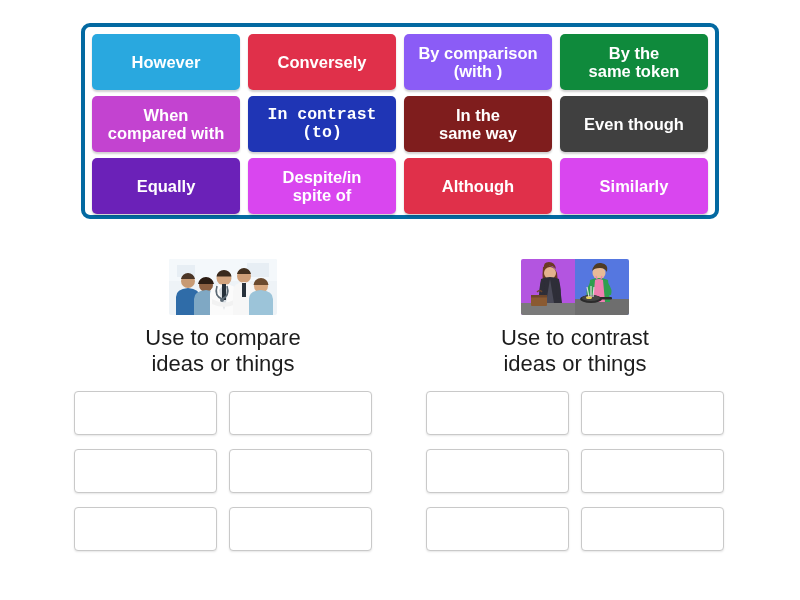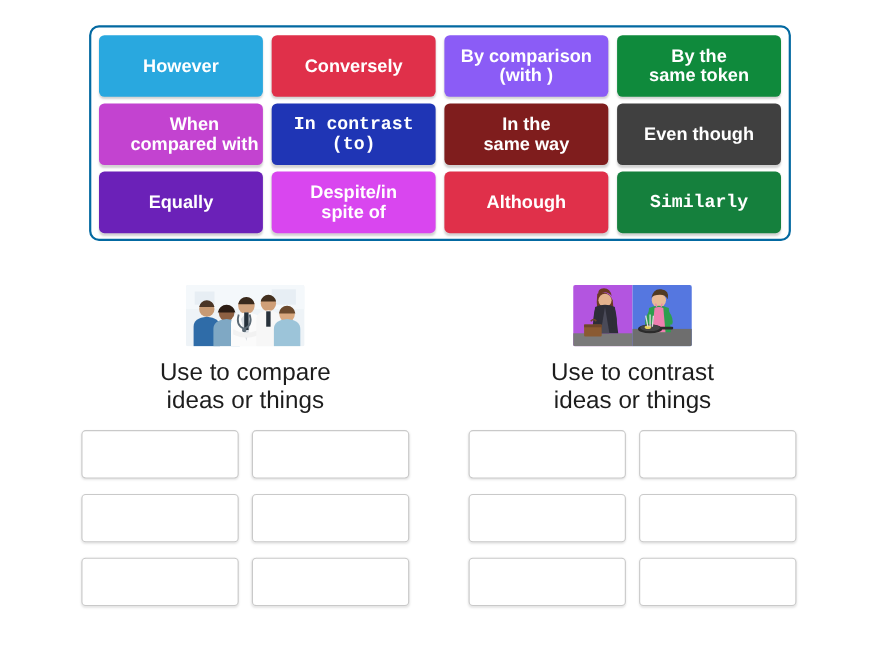--- a/index.html
+++ b/index.html
@@ -15,21 +15,21 @@
     position: relative;
   }
 
   
   #tile-bank {
     position: absolute;
     left: 81px;
     top: 23px;
     width: 638px;
     height: 196px;
-    border: 2px solid #0369a1;
+    border: 4px solid #0369a1;
     border-radius: 9px;
     background: #ffffff;
     box-sizing: border-box;
     padding: 7px;
   }
   .tile-row {
     display: flex;
     gap: 8px;
     margin-bottom: 6px;
   }
@@ -122,21 +122,21 @@
     </div>
     <div class="tile" style="background: rgb(15, 138, 60); align-items: center;">
       <div>
         <span>By the</span>
         <span>same token</span>
       </div>
     </div>
   </div>
 
   <div class="tile-row">
-    <div class="tile" style="background: rgb(195, 67, 208); justify-content: flex-end;">
+    <div class="tile" style="background: rgb(195, 67, 208);">
       <div>
         <span>When</span>
         <span>compared with</span>
       </div>
     </div>
     <div class="tile" style="background: rgb(31, 53, 181); font-family: Liberation Mono, monospace;">
       <span>In contrast (to)</span>
     </div>
     <div class="tile" style="background: #7f1d1d;">
       <div>
@@ -155,21 +155,21 @@
     </div>
     <div class="tile" style="background: #d946ef;">
       <div>
         <span>Despite/in</span>
         <span>spite of</span>
       </div>
     </div>
     <div class="tile" style="background: rgb(224, 48, 74);">
       <span>Although</span>
     </div>
-    <div class="tile" style="background: #15803d; font-family: Liberation Mono, monospace;">
+    <div class="tile" style="background: #d946ef;">
       <span>Similarly</span>
     </div>
   </div>
 
 </div>
 
 <div class="category" id="category-compare">
 
   <div class="cat-image">
     <svg width="108" height="56" viewBox="0 0 108 56" xmlns="http://www.w3.org/2000/svg">

